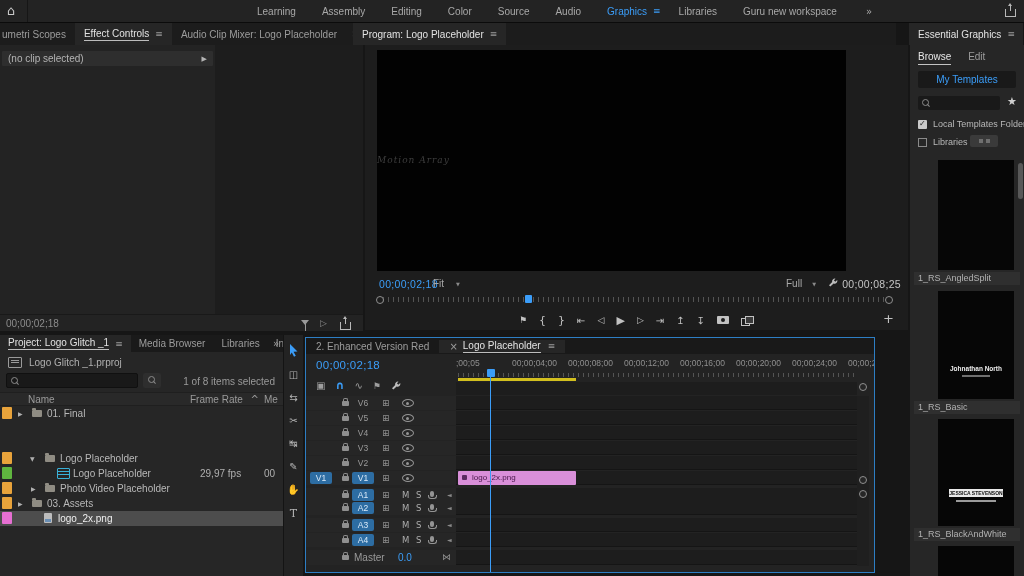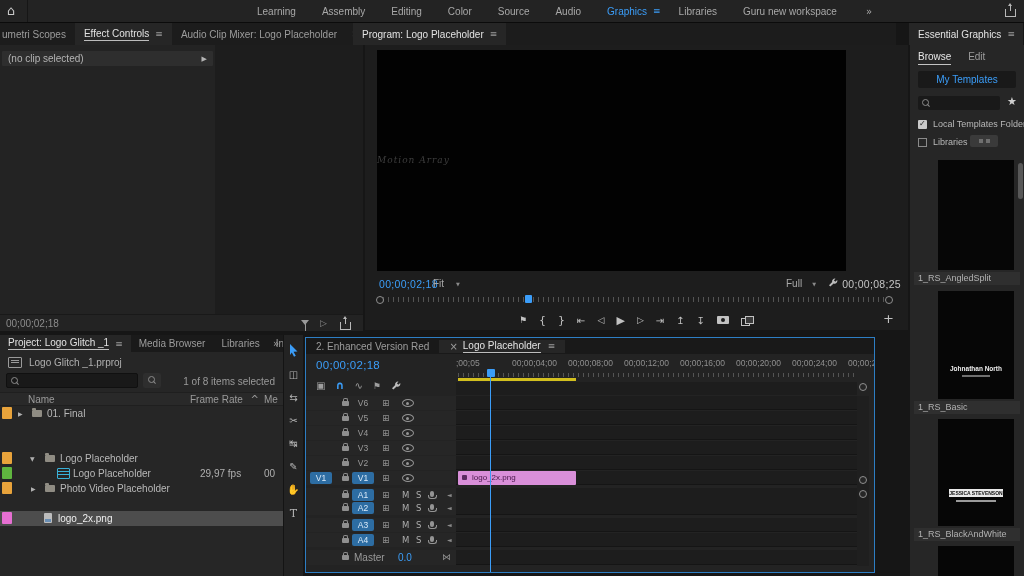--- a/index.html
+++ b/index.html
@@ -229,20 +229,26 @@
         <span class="pname" style="left:73px">Logo Placeholder</span>
         <span class="pname" style="left:200px;color:#b0b0b0">29,97 fps</span>
         <span class="pname" style="left:264px;color:#b0b0b0">00</span>
       </div>
       <div class="prow15" style="top:75px">
         <span class="chip" style="background:#e8a33b"></span>
         <span class="g twirl" style="left:31px">▶</span>
         <span class="icon-folder" style="position:absolute;left:45px;top:4px"></span>
         <span class="pname" style="left:60px">Photo Video Placeholder</span>
       </div>
+      <div class="prow15" style="top:90px">
+        <span class="chip" style="background:#e8a33b"></span>
+        <span class="g twirl" style="left:18px">▶</span>
+        <span class="icon-folder" style="position:absolute;left:32px;top:4px"></span>
+        <span class="pname" style="left:47px">03. Assets</span>
+      </div>
       <div class="prow15" style="top:105px;background:#4d4d4d">
         <span class="chip" style="background:#e66fd2"></span>
         <span class="icon-file" style="position:absolute;left:44px;top:2px"></span>
         <span class="pname" style="left:58px;color:#efefef">logo_2x.png</span>
       </div>
     </div>
   </div>
 
   <div class="abs" style="left:283px;top:335px;width:20px;height:241px;background:#232323;border-left:1px solid #141414;box-sizing:border-box;display:flex;flex-direction:column;align-items:center;padding-top:9px;gap:12px">
     <svg width="10" height="13" viewBox="0 0 10 13">

